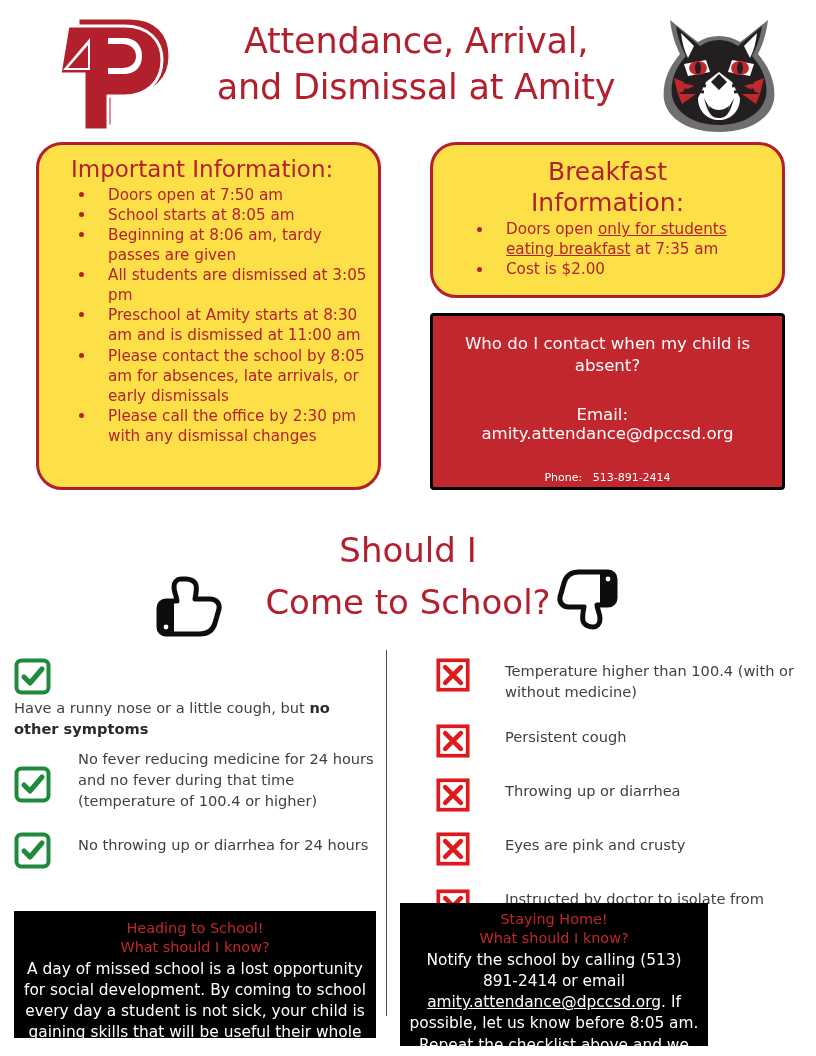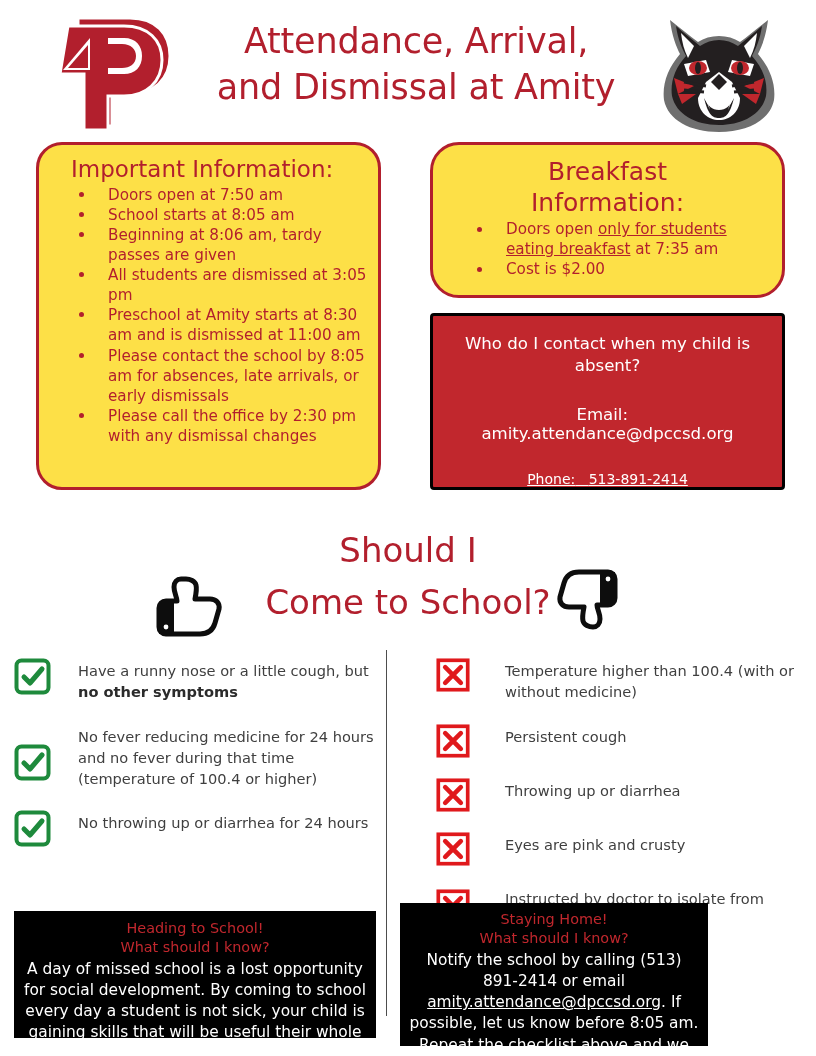--- a/index.html
+++ b/index.html
@@ -69,21 +69,20 @@
     left: 36px;
     top: 142px;
     width: 345px;
     height: 348px;
   }
   #breakfast-box {
     left: 430px;
     top: 142px;
     width: 355px;
     height: 156px;
-    border-radius: 29px;
   }
 
   .box-heading {
     color: #b21f2d;
     font-size: 23px;
     line-height: 1.22;
     text-align: center;
     margin: 0;
     font-weight: normal;
   }
@@ -148,23 +147,22 @@
   #contact-box .q {
     font-size: 16.6px;
     line-height: 1.32;
     margin: 0 8px;
   }
   #contact-box .em {
     font-size: 16.6px;
     margin-top: 28px;
   }
   #contact-box .ph {
-    font-size: 14px;
+    font-size: 11px;
     margin-top: 28px;
-    text-decoration: underline;
   }
 
   
   .should-section {
     position: absolute;
     left: 0;
     top: 525px;
     width: 816px;
     height: 112px;
   }
@@ -231,21 +229,21 @@
 
   .check-text {
     font-size: 14.6px;
     line-height: 1.42;
     color: #3f3f3f;
     padding-top: 3px;
     flex: 1 1 auto;
   }
   .check-text b { font-weight: bold; color: #2b2b2b; }
 
-  .col-left .check-row.r1 { margin-bottom: 22px; }
+  .col-left .check-row.r1 { margin-bottom: 7px; flex-direction: column; }
   .col-left .check-row.r2 { margin-bottom: 20px; }
   .col-left .check-row.r2 .mark { margin-top: 20px; }
   .col-right .check-row.r1 { margin-bottom: 22px; }
   .col-right .check-row.r5 .mark { margin-top: 3px; }
 
   
   .black-box {
     position: absolute;
     background: #000000;
     color: #ffffff;

